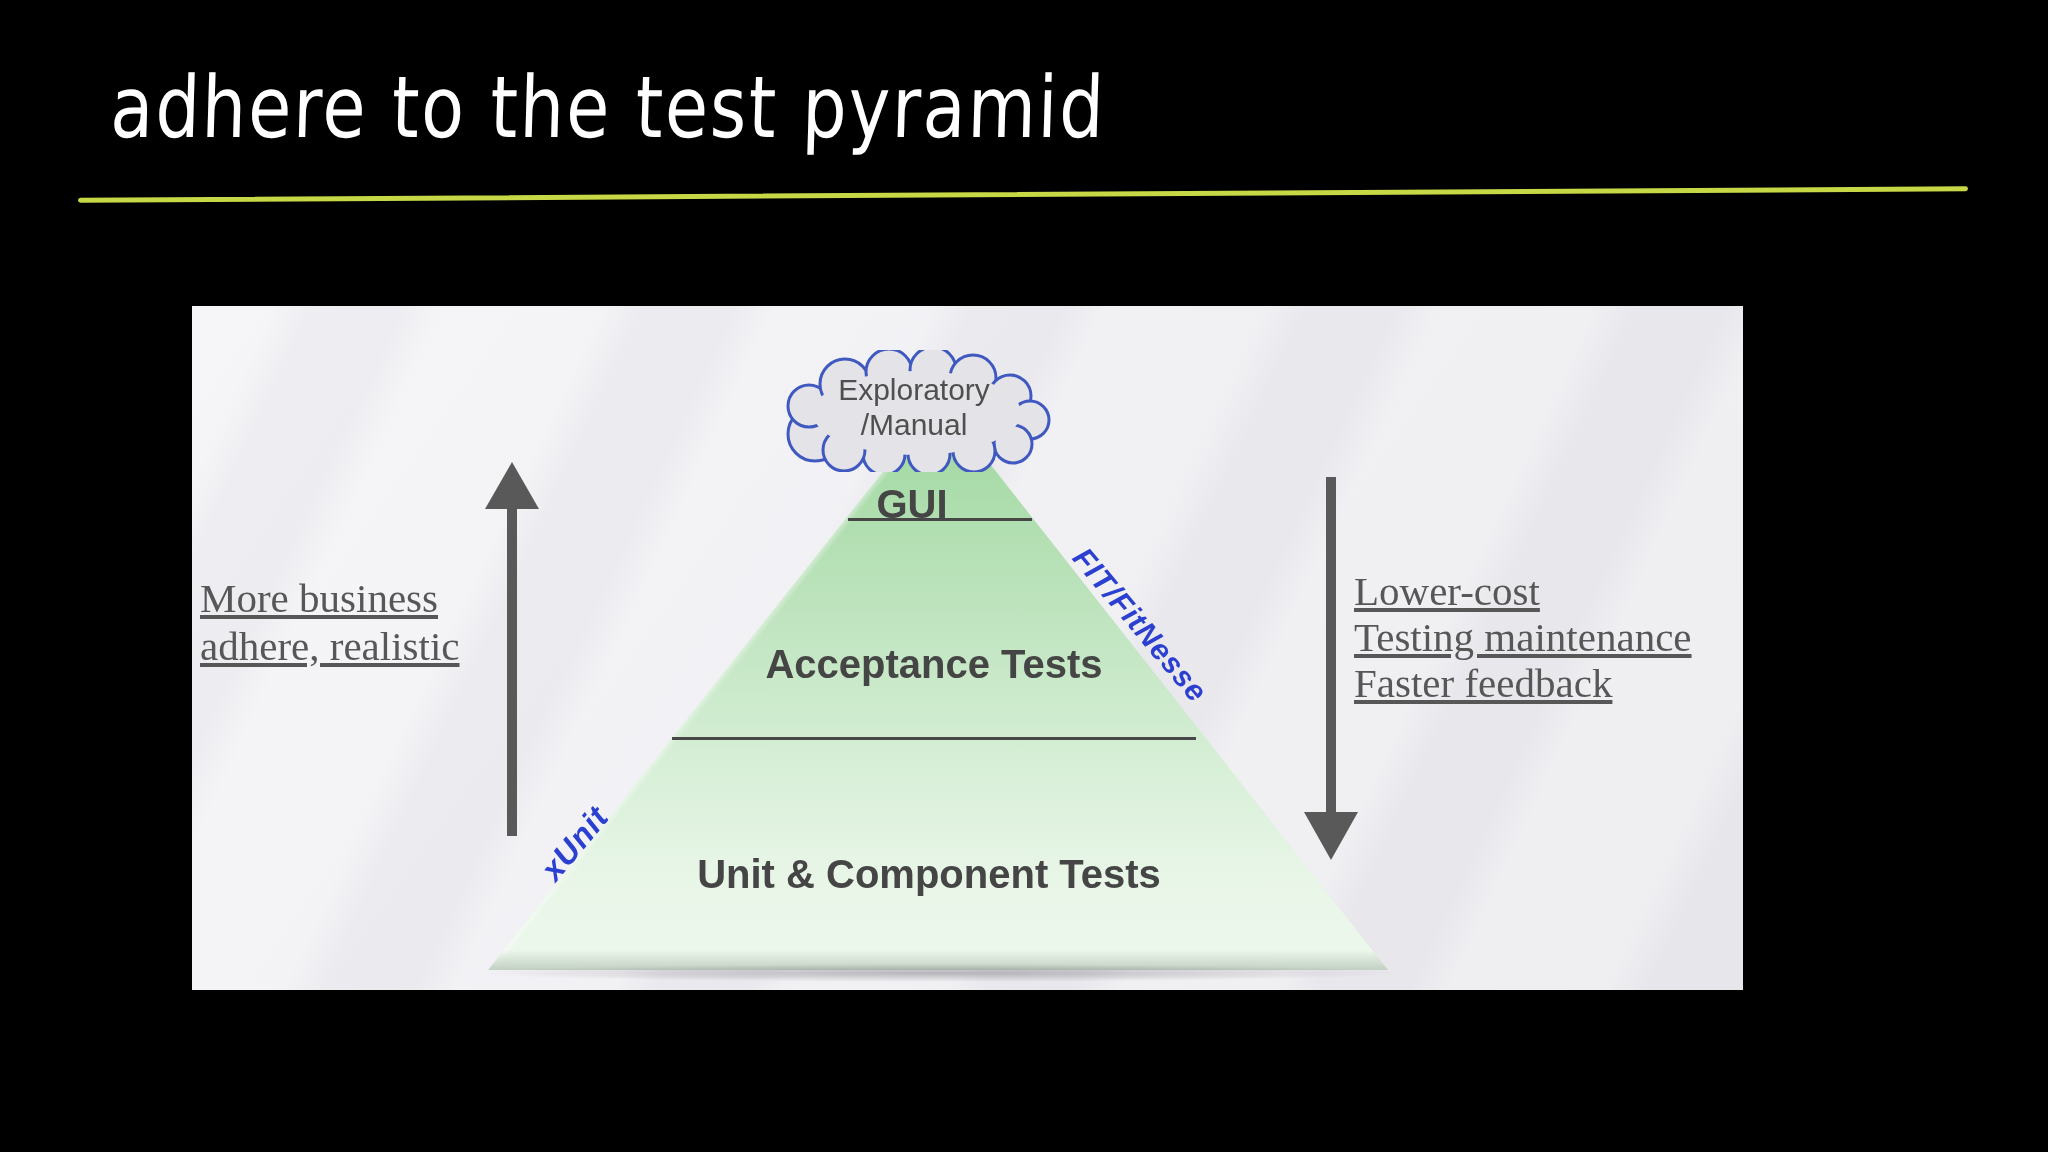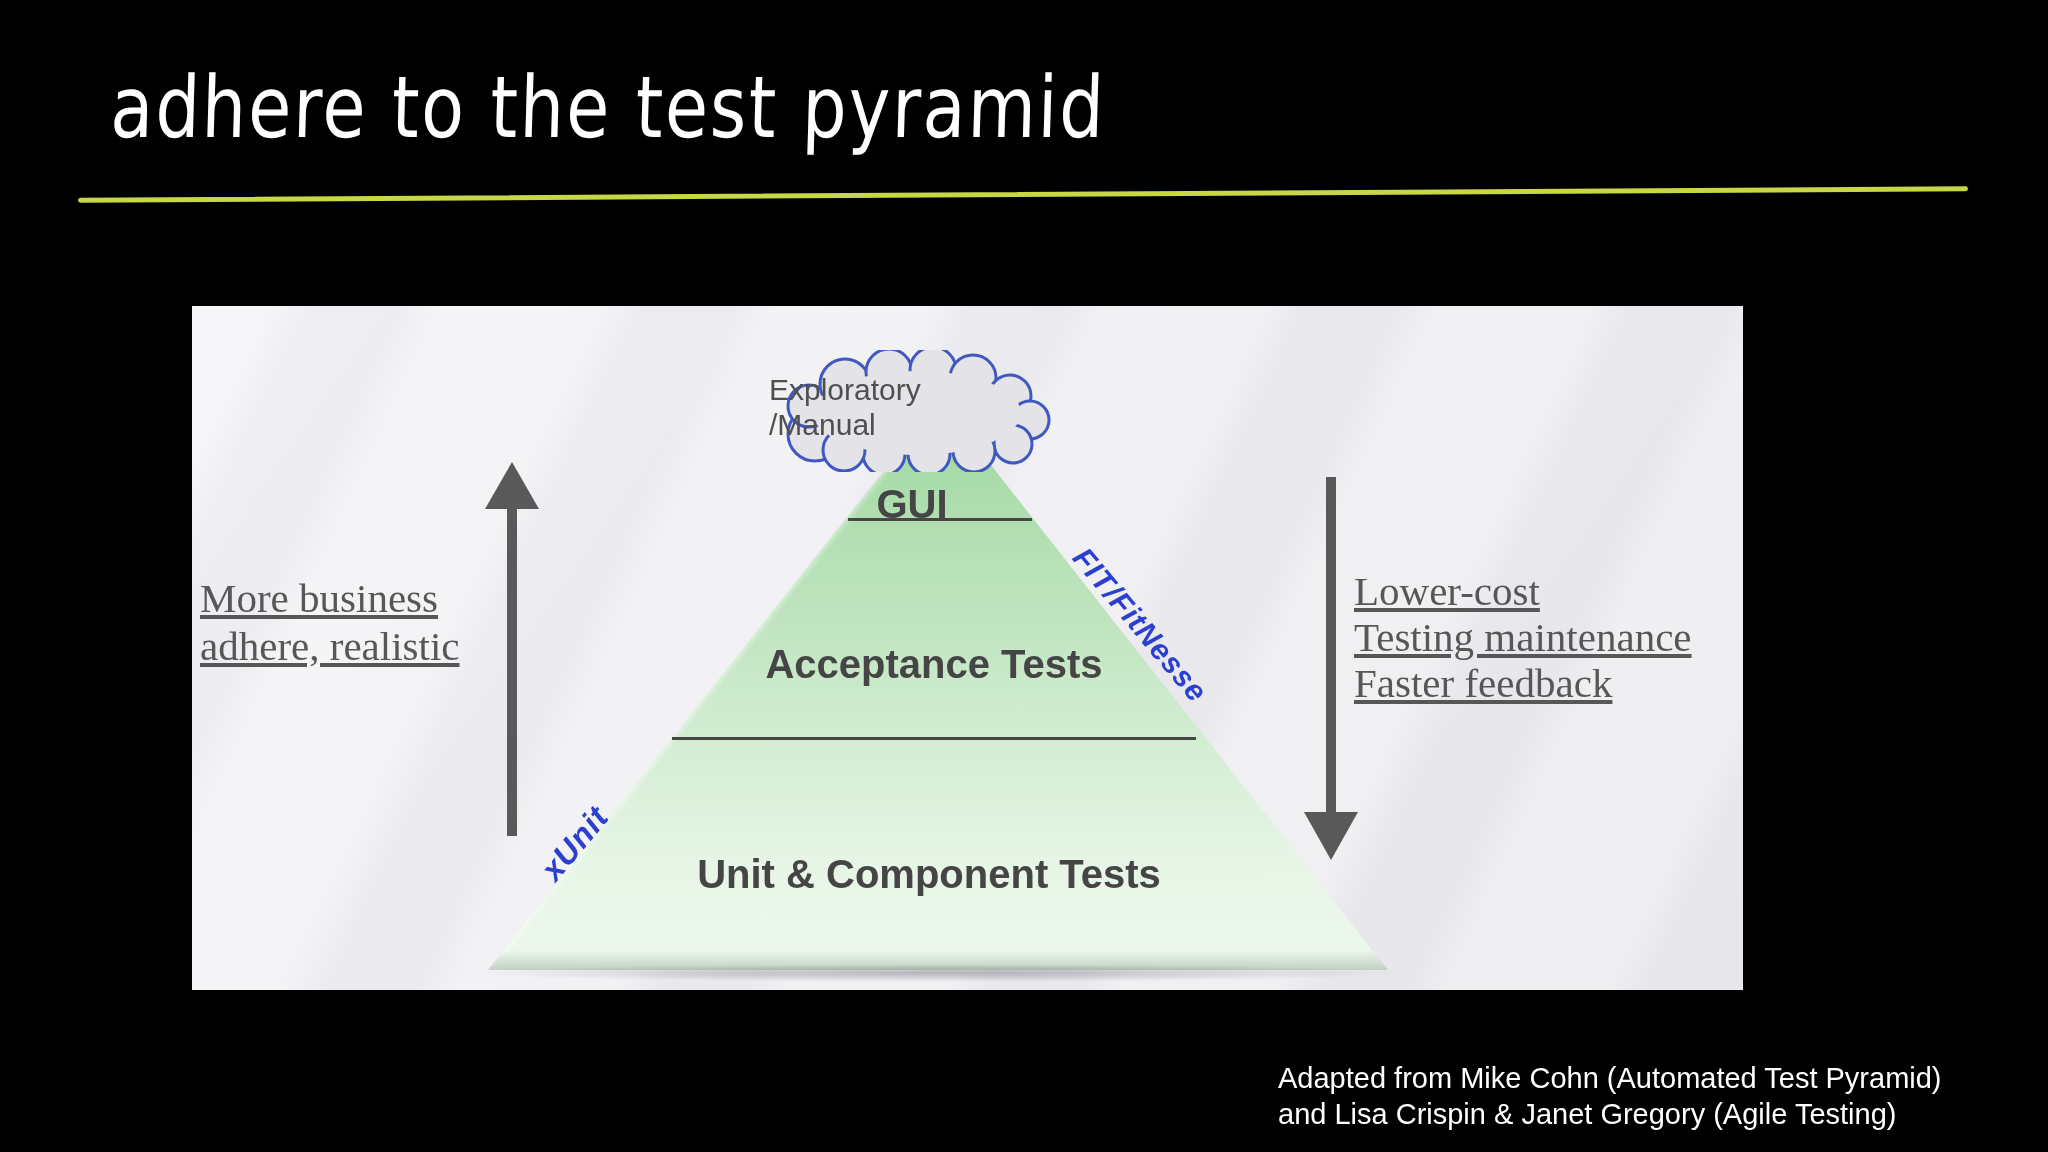--- a/index.html
+++ b/index.html
@@ -38,21 +38,21 @@
   .divider.mid{left:480px;top:431px;width:524px;}
 
   .layer-label{position:absolute;color:#454545;font-weight:bold;text-align:center;}
   .layer-label.gui{left:620px;top:176px;width:200px;font-size:40px;}
   .layer-label.acceptance{left:462px;top:333px;width:560px;font-size:40px;line-height:50px;}
   .layer-label.unit{left:437px;top:546px;width:600px;font-size:40px;}
 
   
   .cloud{position:absolute;left:577px;top:44px;width:290px;height:122px;}
   .cloud svg{position:absolute;inset:0;}
-  .cloud .cloud-text{position:absolute;left:0;top:22px;width:100%;text-align:left;
+  .cloud .cloud-text{position:absolute;left:0;top:22px;width:100%;text-align:center;
          color:#4f4f4f;font-size:30px;line-height:35px;}
 
   
   .arrow-shaft{position:absolute;width:10px;background:#595959;}
   .arrow-head{position:absolute;width:0;height:0;}
   .up-shaft{left:315px;top:200px;height:330px;}
   .up-head{left:293px;top:156px;border-left:27px solid transparent;border-right:27px solid transparent;border-bottom:47px solid #595959;}
   .down-shaft{left:1134px;top:171px;height:338px;}
   .down-head{left:1112px;top:506px;border-left:27px solid transparent;border-right:27px solid transparent;border-top:48px solid #595959;}
 
@@ -134,18 +134,14 @@
     <div class="side-label right">
       <div>Lower-cost</div>
       <div>Testing maintenance</div>
       <div>Faster feedback</div>
     </div>
 
     <div class="tool-label xunit">xUnit</div>
     <div class="tool-label fitnesse">FIT/FitNesse</div>
   </div>
 
-  <div class="attribution">
-    <div>Adapted from Mike Cohn (Automated Test Pyramid)</div>
-    <div>and Lisa Crispin &amp; Janet Gregory (Agile Testing)</div>
-  </div>
 
 </div>
 
 </body></html>

